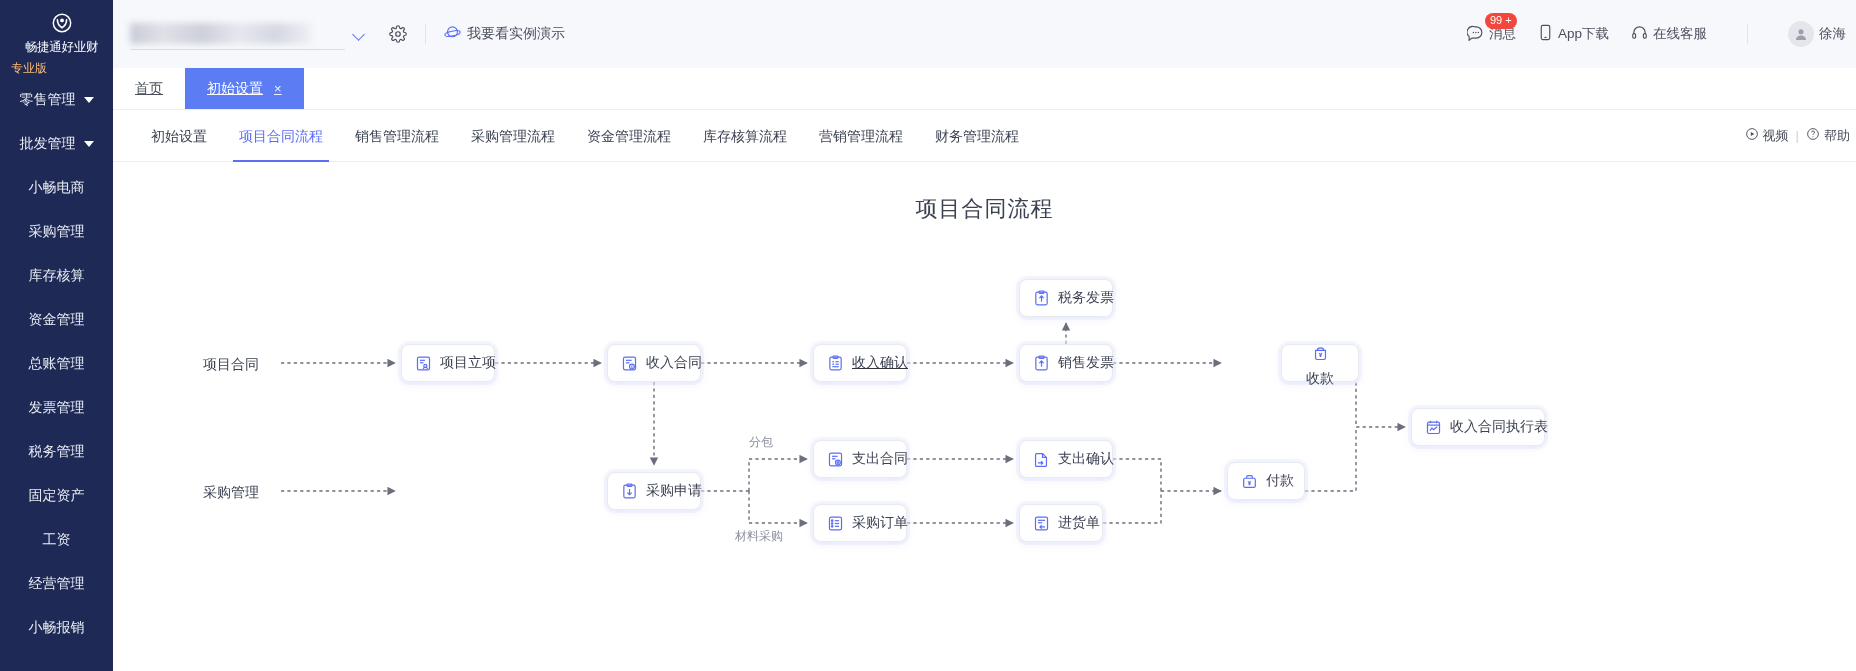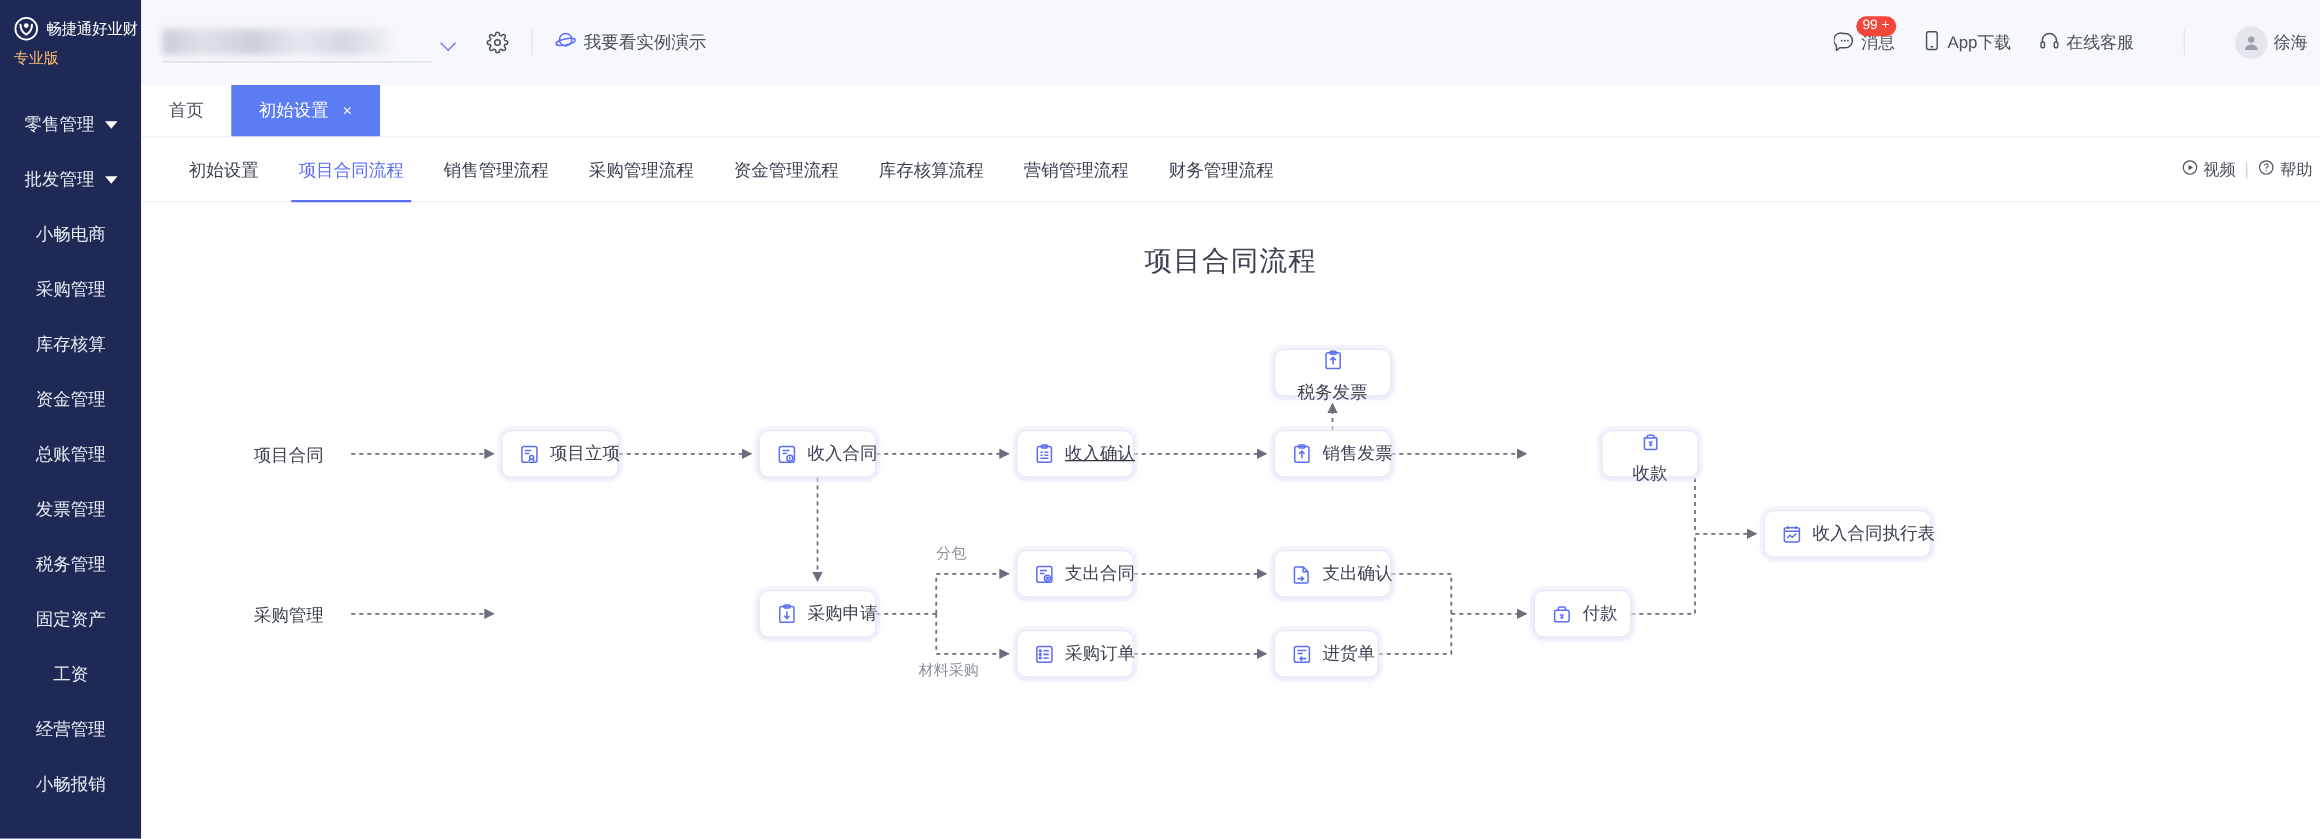--- a/index.html
+++ b/index.html
@@ -11,21 +11,21 @@
     color: #333;
   }
   #app { position: relative; width: 1856px; height: 671px; background: #ffffff; }
 
   
   .sidebar {
     position: absolute; left: 0; top: 0; width: 113px; height: 671px;
     background: #1e2a55;
   }
   .brand { height: 72px; padding: 12px 0 0 10px; position: relative; }
-  .brand-row { display: flex; align-items: center; gap: 5px; }
+  .brand-row { display: flex; align-items: center; gap: 5px; flex-direction: column; }
   .logo-mark {
     width: 22px; height: 22px; flex: 0 0 22px;
     display: flex; align-items: center; justify-content: center;
   }
   .brand-name {
     color: #ffffff; font-size: 12.5px; white-space: nowrap;
     letter-spacing: -0.3px; overflow: hidden;
   }
   .brand-sub { color: #fdba74; font-size: 12px; margin-top: 4px; padding-left: 1px; }
 
@@ -93,21 +93,21 @@
   .user-name { color: #4a4f5c; font-size: 13.5px; }
 
   
   .wintabs {
     position: absolute; left: 113px; top: 68px; right: 0; height: 42px;
     background: #ffffff; display: flex; align-items: stretch;
     border-bottom: 1px solid #eceef3;
   }
   .wintab {
     display: flex; align-items: center; padding: 0 22px;
-    font-size: 14px; color: #4a4f5c; cursor: pointer;
+    font-size: 14px; color: #4a4f5c; cursor: pointer; text-decoration: underline;
   }
   .wintab.active { background: #5b7cf2; color: #ffffff; }
   .wintab-close {
     margin-left: 11px; font-size: 13px; color: #ffffff; opacity: .9;
   }
 
   
   .subtabs {
     position: absolute; left: 113px; top: 110px; right: 0; height: 52px;
     background: #ffffff; border-bottom: 1px solid #eceef3;
@@ -443,21 +443,21 @@
           <line x1="7.5" y1="9.5" x2="10" y2="9.5"></line>
           <line x1="12" y1="9.5" x2="16.5" y2="9.5"></line>
           <line x1="7.5" y1="13" x2="10" y2="13"></line>
           <line x1="12" y1="13" x2="16.5" y2="13"></line>
           <line x1="7.5" y1="16.5" x2="16.5" y2="16.5"></line>
         </svg>
       </span>
       <span class="node-label">收入确认</span>
     </div>
 
-    <div class="node" style="left:906px; top:117px; width:94px;flex-direction:column;">
+    <div class="node" style="left:906px; top:117px; width:94px;">
       <span class="nico">
         <svg viewBox="0 0 24 24" fill="none" stroke="#5b6ef5" stroke-width="1.7">
           <rect x="4" y="3" width="16" height="18" rx="2.2"></rect>
           <rect x="8.5" y="1.4" width="7" height="3.4" rx="1.1"></rect>
           <path d="M12 16.5V8.5"></path>
           <path d="M9 11.4L12 8.4l3 3"></path>
         </svg>
       </span>
       <span class="node-label">税务发票</span>
     </div>
@@ -554,21 +554,21 @@
         <svg viewBox="0 0 24 24" fill="none" stroke="#5b6ef5" stroke-width="1.7">
           <rect x="3.5" y="3" width="17" height="18" rx="2.4"></rect>
           <line x1="7" y1="7.5" x2="17" y2="7.5"></line>
           <line x1="7" y1="11" x2="13" y2="11"></line>
           <path d="M17 16.8H9.8M12.2 14.4L9.8 16.8l2.4 2.4"></path>
         </svg>
       </span>
       <span class="node-label">进货单</span>
     </div>
 
-    <div class="node" style="left:1114px; top:310px; width:78px;">
+    <div class="node" style="left:1114px; top:300px; width:78px;">
       <span class="nico">
         <svg viewBox="0 0 24 24" fill="none" stroke="#5b6ef5" stroke-width="1.7">
           <rect x="3.8" y="7.4" width="16.4" height="13" rx="2.1"></rect>
           <path d="M8 7.4V5.6a1.8 1.8 0 0 1 1.8-1.8h4.4A1.8 1.8 0 0 1 16 5.6v1.8"></path>
           <path d="M10 11.8l2 2 2-2M12 13.8v3.4M10.3 15.4h3.4"></path>
         </svg>
       </span>
       <span class="node-label">付款</span>
     </div>
   </main>

